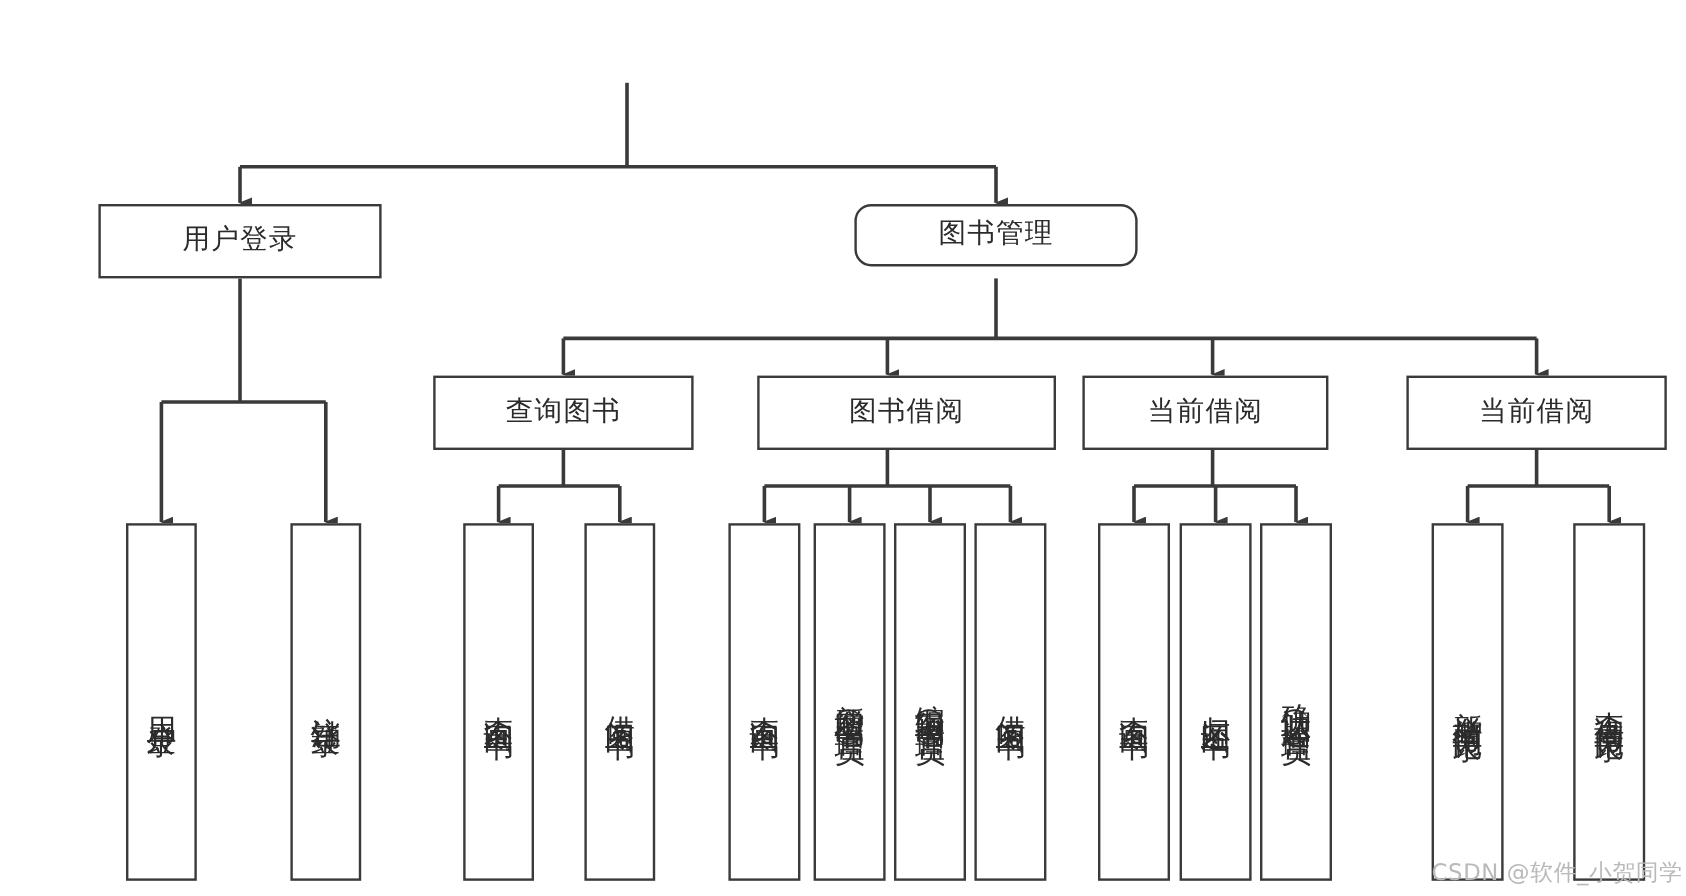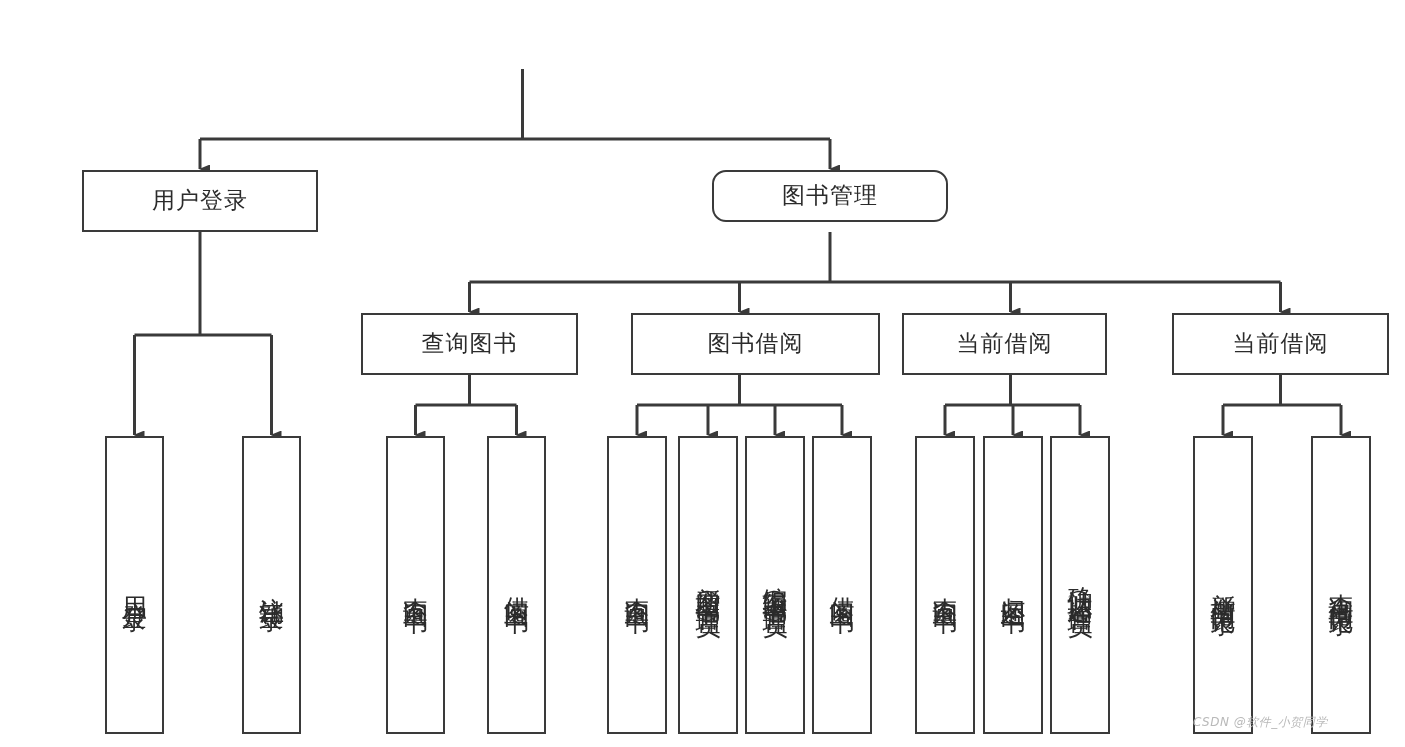--- a/index.html
+++ b/index.html
@@ -58,26 +58,25 @@
   }
   .node.v .label {
     writing-mode: vertical-rl;
     text-orientation: upright;
     font-size: 25px;
     line-height: 1;
     letter-spacing: 4px;
   }
   .watermark {
     position: absolute;
-    font-size: 12px;
+    font-size: 19px;
     color: #b9b9b9;
     white-space: nowrap;
     letter-spacing: 0.5px;
     font-family: "DejaVu Sans", "Liberation Sans", sans-serif;
-    font-style: italic;
   }
 </style>
 </head>
 <body>
 
 <div id="canvas">
   <svg id="wires" viewBox="0 0 1405 747">
     <defs>
       <marker id="arrowhead" markerWidth="9" markerHeight="11" refX="4.5" refY="10" orient="auto" markerUnits="userSpaceOnUse">
         <polygon points="0,0 9,0 4.5,11" fill="#3a3a3a"></polygon>

